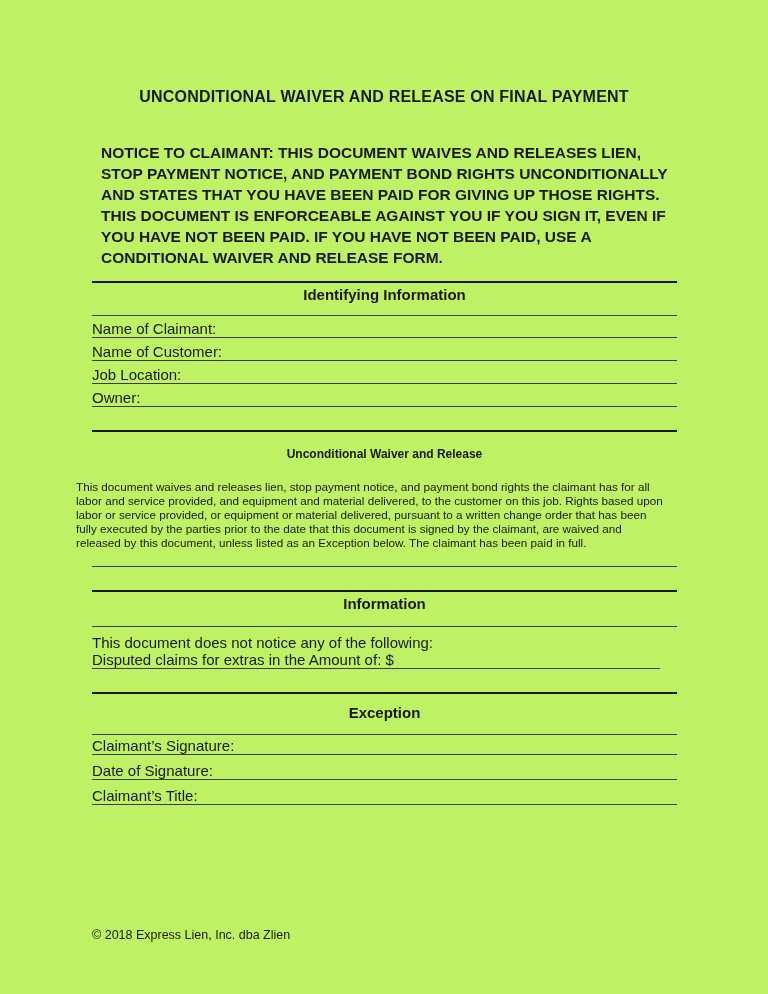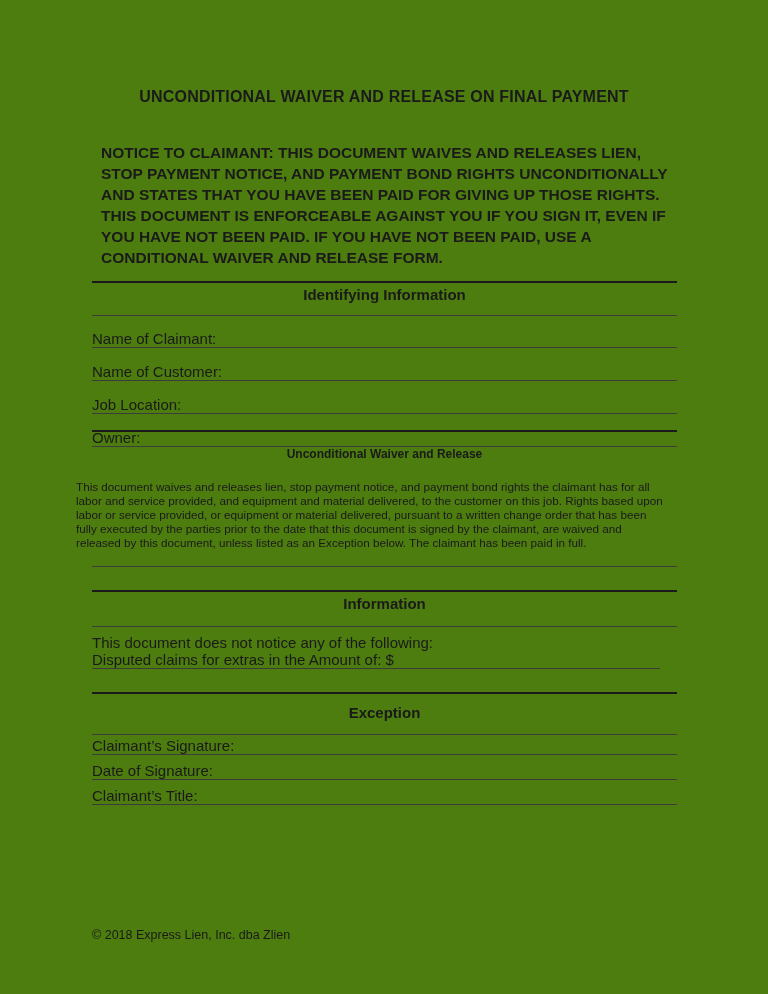--- a/index.html
+++ b/index.html
@@ -1,17 +1,17 @@
 <!DOCTYPE html>
 <html><head>
 <meta charset="utf-8">
 <style>
   html,body{margin:0;padding:0;background:#ffffff;}
   .page{
-    position:relative;width:768px;height:994px;background:#4d7c0f;
+    position:relative;width:768px;height:994px;background:#bef264;
     font-family:"Liberation Sans",sans-serif;color:#1a1a1a;overflow:hidden;
   }
   .abs{position:absolute;}
   .doc-title{
     top:88px;left:0;width:768px;text-align:center;
     font-size:16px;font-weight:bold;letter-spacing:.2px;
   }
   .notice{
     top:142px;left:101px;width:585px;
     font-size:15.5px;font-weight:bold;line-height:21px;
@@ -22,21 +22,21 @@
     left:92px;width:585px;text-align:center;
     font-size:15px;font-weight:bold;
   }
   .rows{left:92px;width:585px;}
   .frow{
     display:flex;align-items:flex-end;
     border-bottom:1px solid #3c3c3c;box-sizing:border-box;
   }
   .frow .lbl{font-size:15px;line-height:17px;white-space:nowrap;}
   .frow .fill{flex:1;}
-  .id-row{height:33px;}
+  .id-row{height:23px;}
   .sig-row{height:25px;}
   .small-body{
     left:76px;width:587px;font-size:11.7px;line-height:14px;
     letter-spacing:0;
     margin-top:15px;
   }
   .intro{left:92px;width:585px;font-size:15px;}
   .amount-row{top:648px;height:21px;width:568px;left:92px;}
   .footer{top:928px;left:92px;font-size:12.5px;}
 </style>

